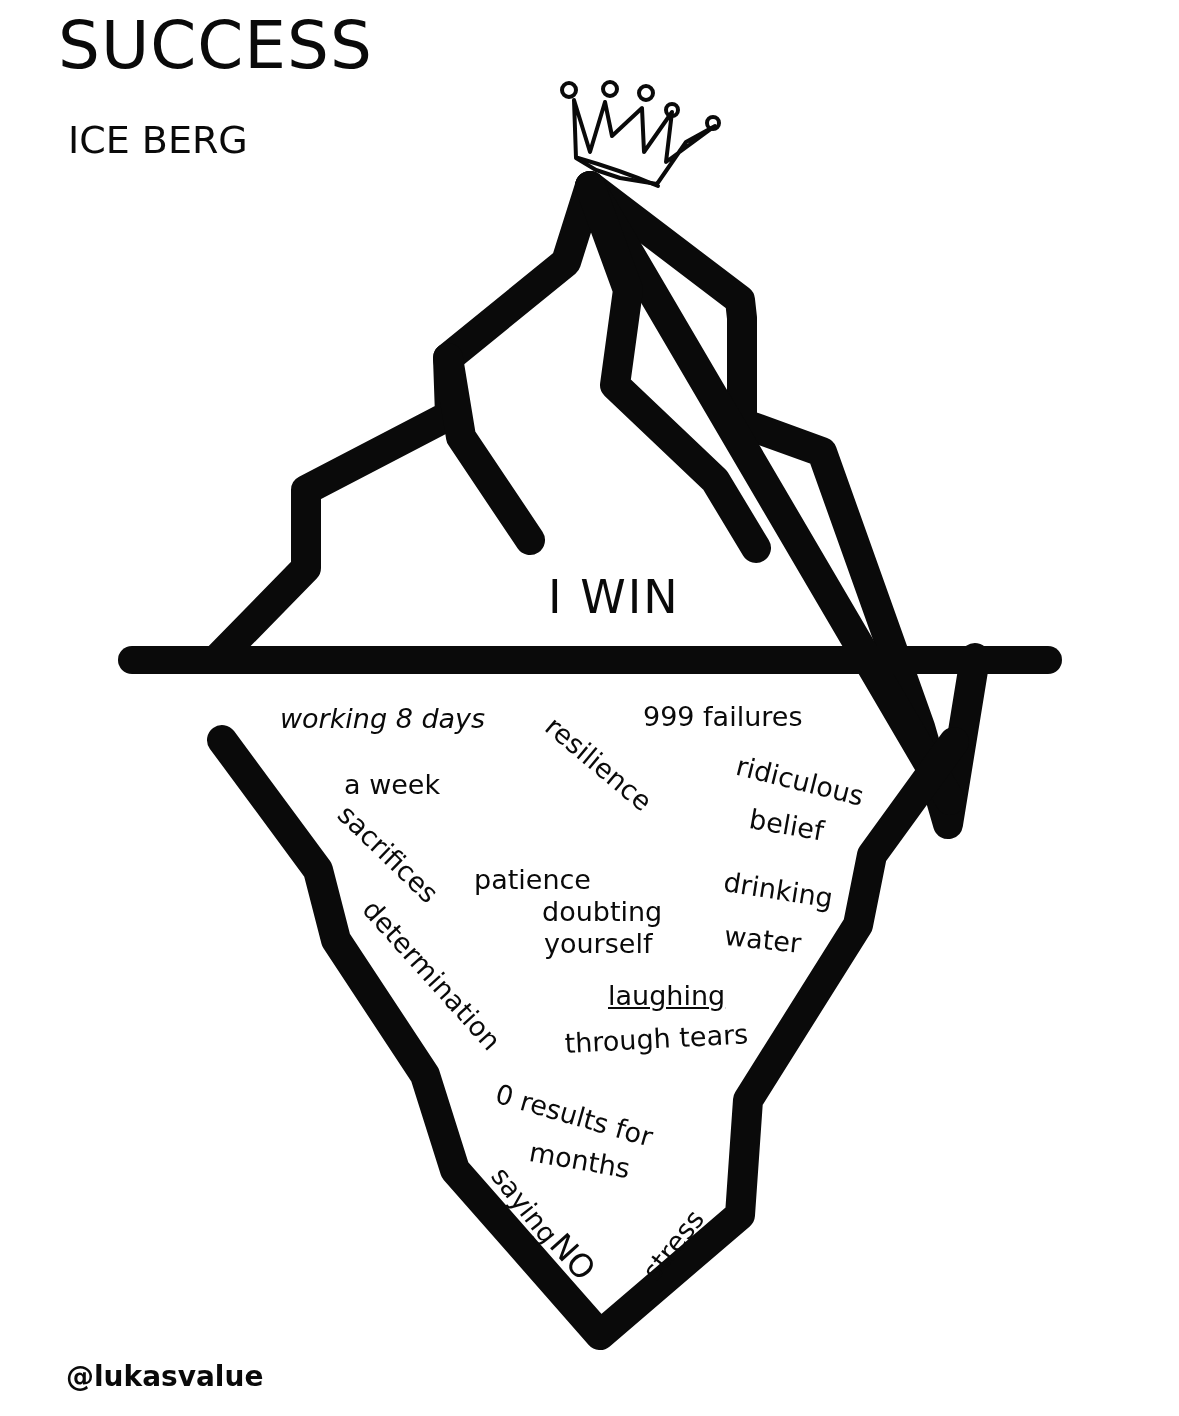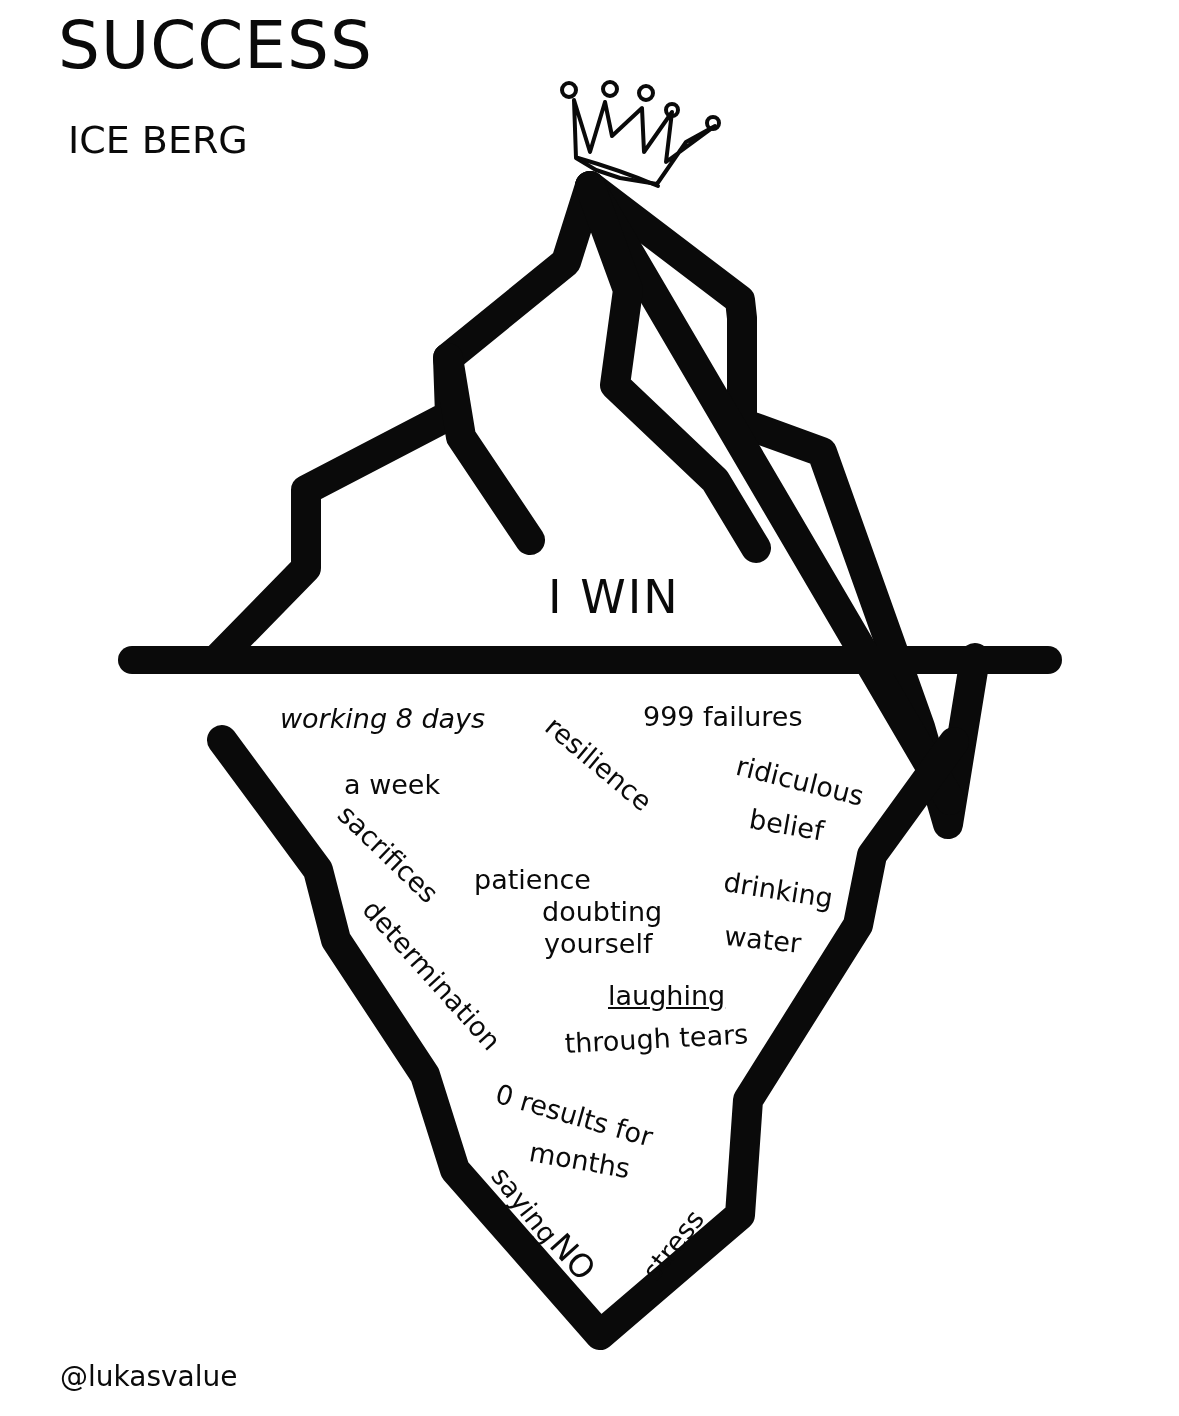--- a/index.html
+++ b/index.html
@@ -67,13 +67,13 @@
   <div class="lbl" style="left:726px;top:922px;transform:rotate(6deg);">water</div>
   <div class="lbl" style="left:608px;top:982px;text-decoration:underline;">laughing</div>
   <div class="lbl" style="left:564px;top:1030px;transform:rotate(-3deg);">through tears</div>
   <div class="lbl" style="left:500px;top:1080px;transform:rotate(16deg);">0 results for</div>
   <div class="lbl" style="left:532px;top:1138px;transform:rotate(10deg);">months</div>
   <div class="lbl" style="left:508px;top:1162px;transform:rotate(52deg);">saying</div>
   <div class="lbl" style="left:568px;top:1228px;font-size:32px;transform:rotate(48deg);">NO</div>
   <div class="lbl" style="left:638px;top:1268px;transform:rotate(-52deg);">stress</div>
 </div>
 
-<div class="credit" style="top:1012px;left:60px;top:1360px;">@lukasvalue</div>
+<div class="credit" style="top:1012px;left:66px;top:1360px;font-weight:bold;">@lukasvalue</div>
 
 </body></html>

